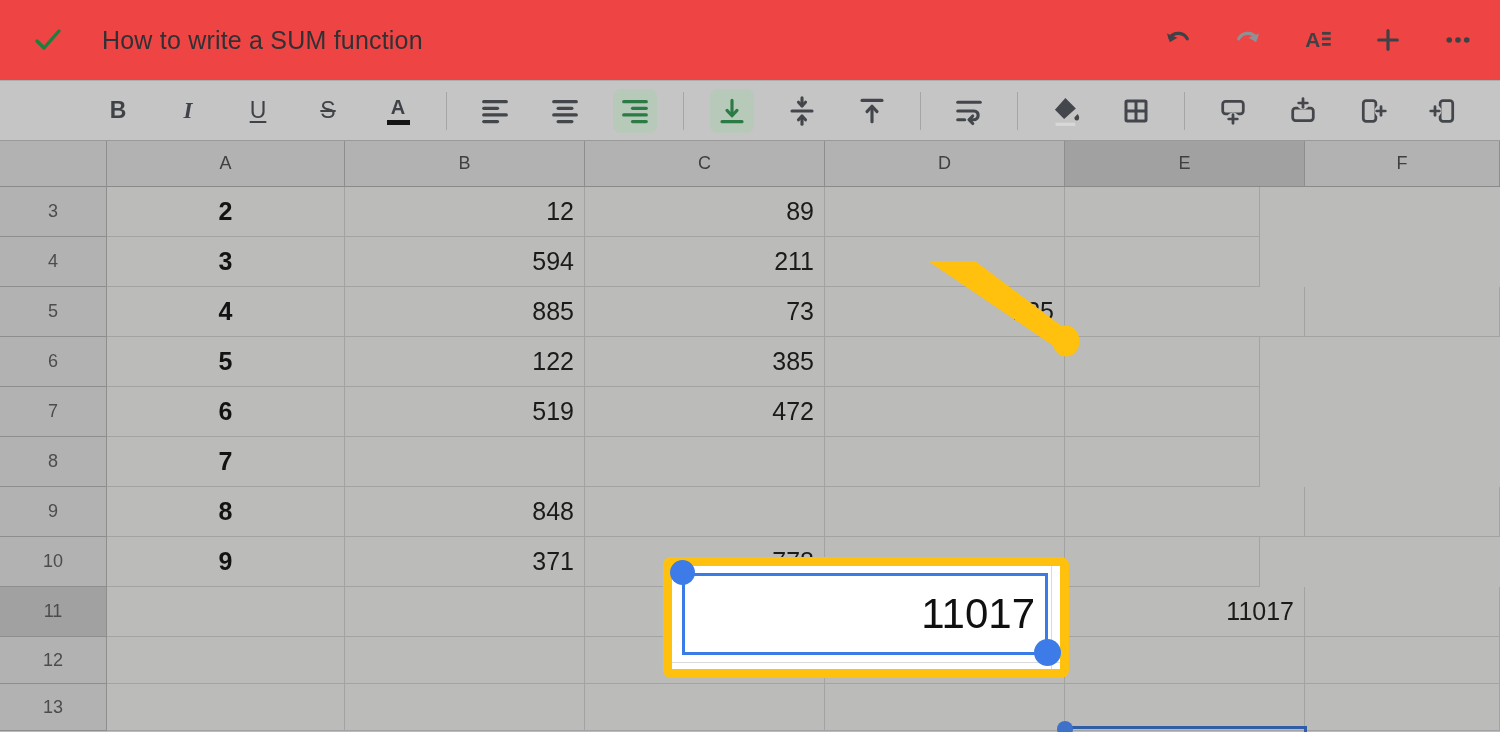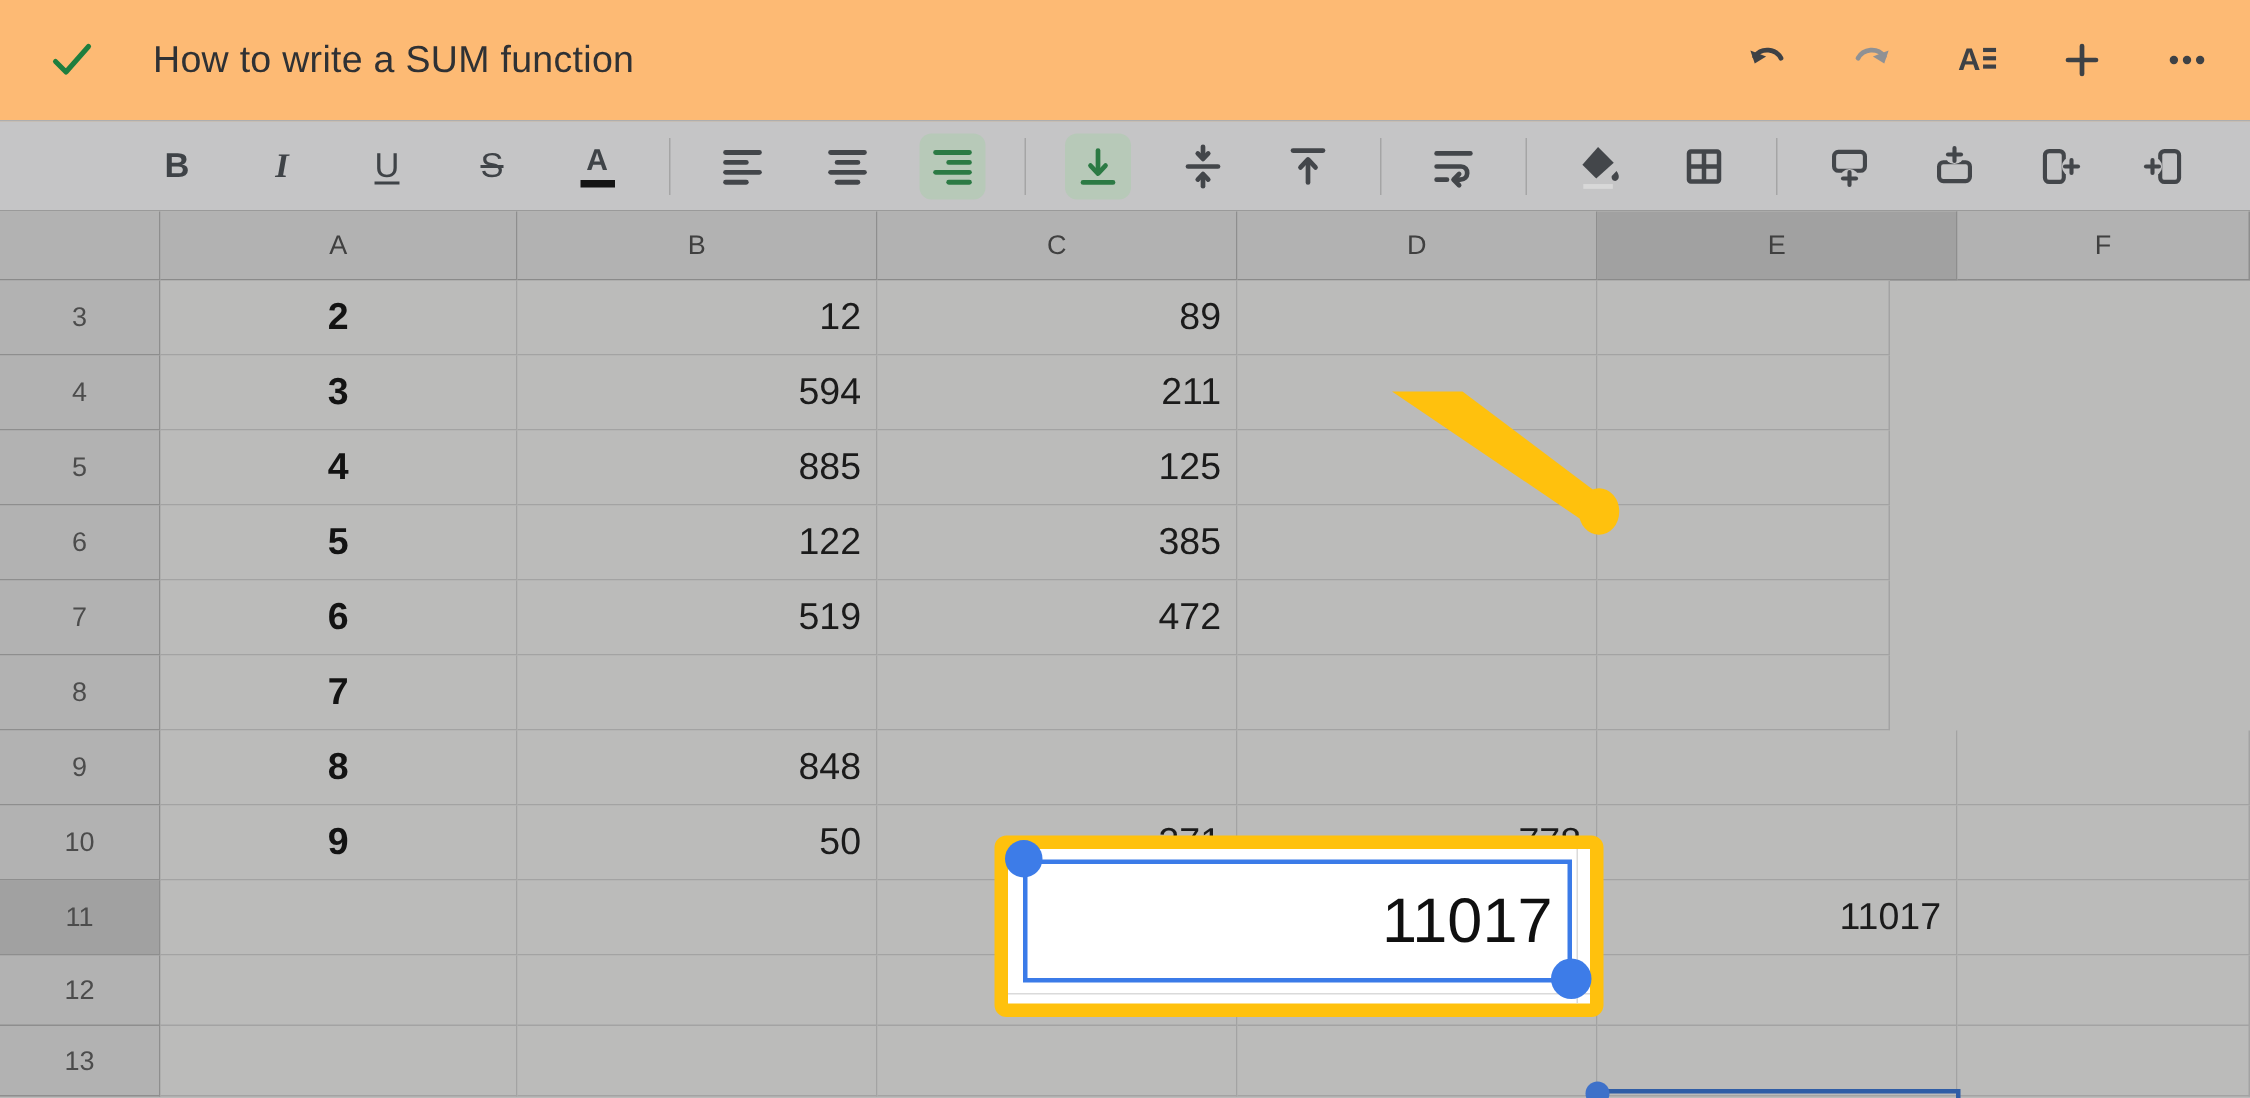--- a/index.html
+++ b/index.html
@@ -1,21 +1,21 @@
 <!DOCTYPE html>
 <html><head>
 <meta charset="utf-8">
 <style>
   * { margin:0; padding:0; box-sizing:border-box; }
   html,body { width:1500px; height:732px; overflow:hidden; }
   body { font-family:"Liberation Sans", sans-serif; background:#bbbbba; }
   #stage { position:relative; width:1500px; height:732px; }
 
   
-  .appbar { display:flex; align-items:center; height:81px; background:#fdba74;
+  .appbar { display:flex; align-items:center; height:81px; background:#ef4444;
             border-bottom:1px solid #aeaeae; padding:0 22px 0 28px; }
   .check-btn { width:40px; height:40px; display:flex; align-items:center; justify-content:center; }
   .doc-title { margin-left:34px; font-size:25px; color:#2f3134; letter-spacing:.2px; }
   .appbar .spacer { flex:1; }
   .abtn { width:40px; height:40px; display:flex; align-items:center; justify-content:center; margin-left:30px; }
 
   
   .toolbar { display:flex; align-items:center; height:60px; background:#c5c5c6;
              border-bottom:1px solid #9a9a9a; padding-left:96px; gap:26px; }
   .tbtn { width:44px; height:44px; display:flex; align-items:center; justify-content:center;
@@ -308,20 +308,21 @@
       <div class="cell val w-c">594</div>
       <div class="cell val w-d">211</div>
       <div class="cell val w-e"></div>
       <div class="cell val w-f"></div>
     </div>
 
     <div class="grow drow">
       <div class="cell rnum w-rh">5</div>
       <div class="cell vala w-a">4</div>
       <div class="cell val w-b">885</div>
+      <div class="cell val w-c">73</div>
       <div class="cell val w-d">125</div>
       <div class="cell val w-e"></div>
       <div class="cell val w-f"></div>
     </div>
 
     <div class="grow drow">
       <div class="cell rnum w-rh">6</div>
       <div class="cell vala w-a">5</div>
       <div class="cell val w-b">122</div>
       <div class="cell val w-c">385</div>
@@ -353,21 +354,20 @@
       <div class="cell val w-b">848</div>
       <div class="cell val w-c"></div>
       <div class="cell val w-d"></div>
       <div class="cell val w-e"></div>
       <div class="cell val w-f"></div>
     </div>
 
     <div class="grow drow">
       <div class="cell rnum w-rh">10</div>
       <div class="cell vala w-a">9</div>
-      <div class="cell val w-b">50</div>
       <div class="cell val w-c">371</div>
       <div class="cell val w-d">778</div>
       <div class="cell val w-e"></div>
       <div class="cell val w-f"></div>
     </div>
 
     <div class="grow drow">
       <div class="cell rnum sel w-rh">11</div>
       <div class="cell vala w-a"></div>
       <div class="cell val w-b"></div>

